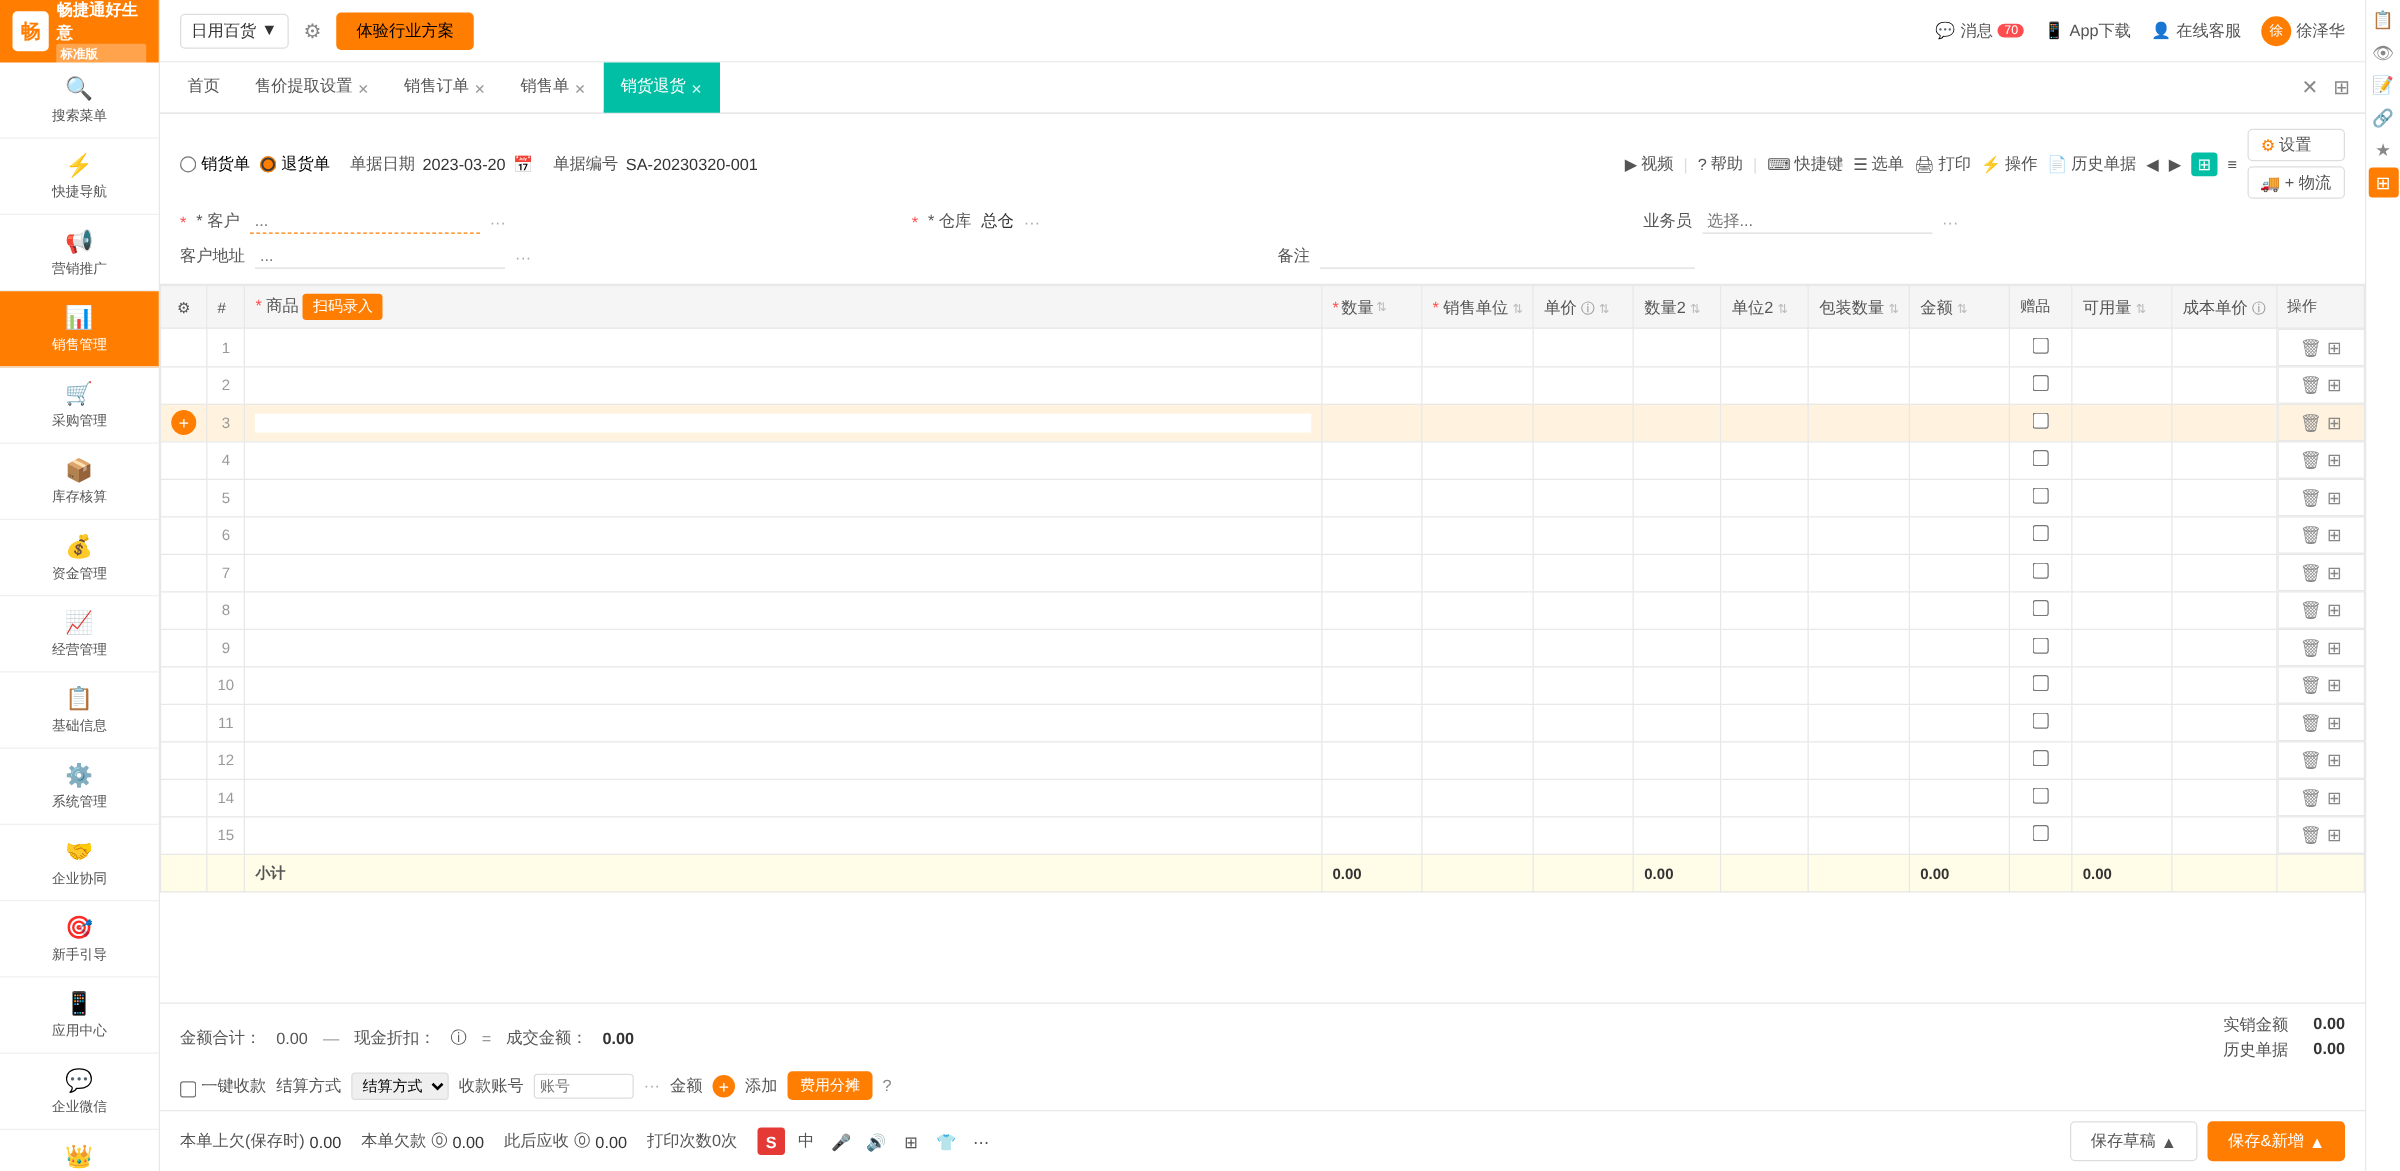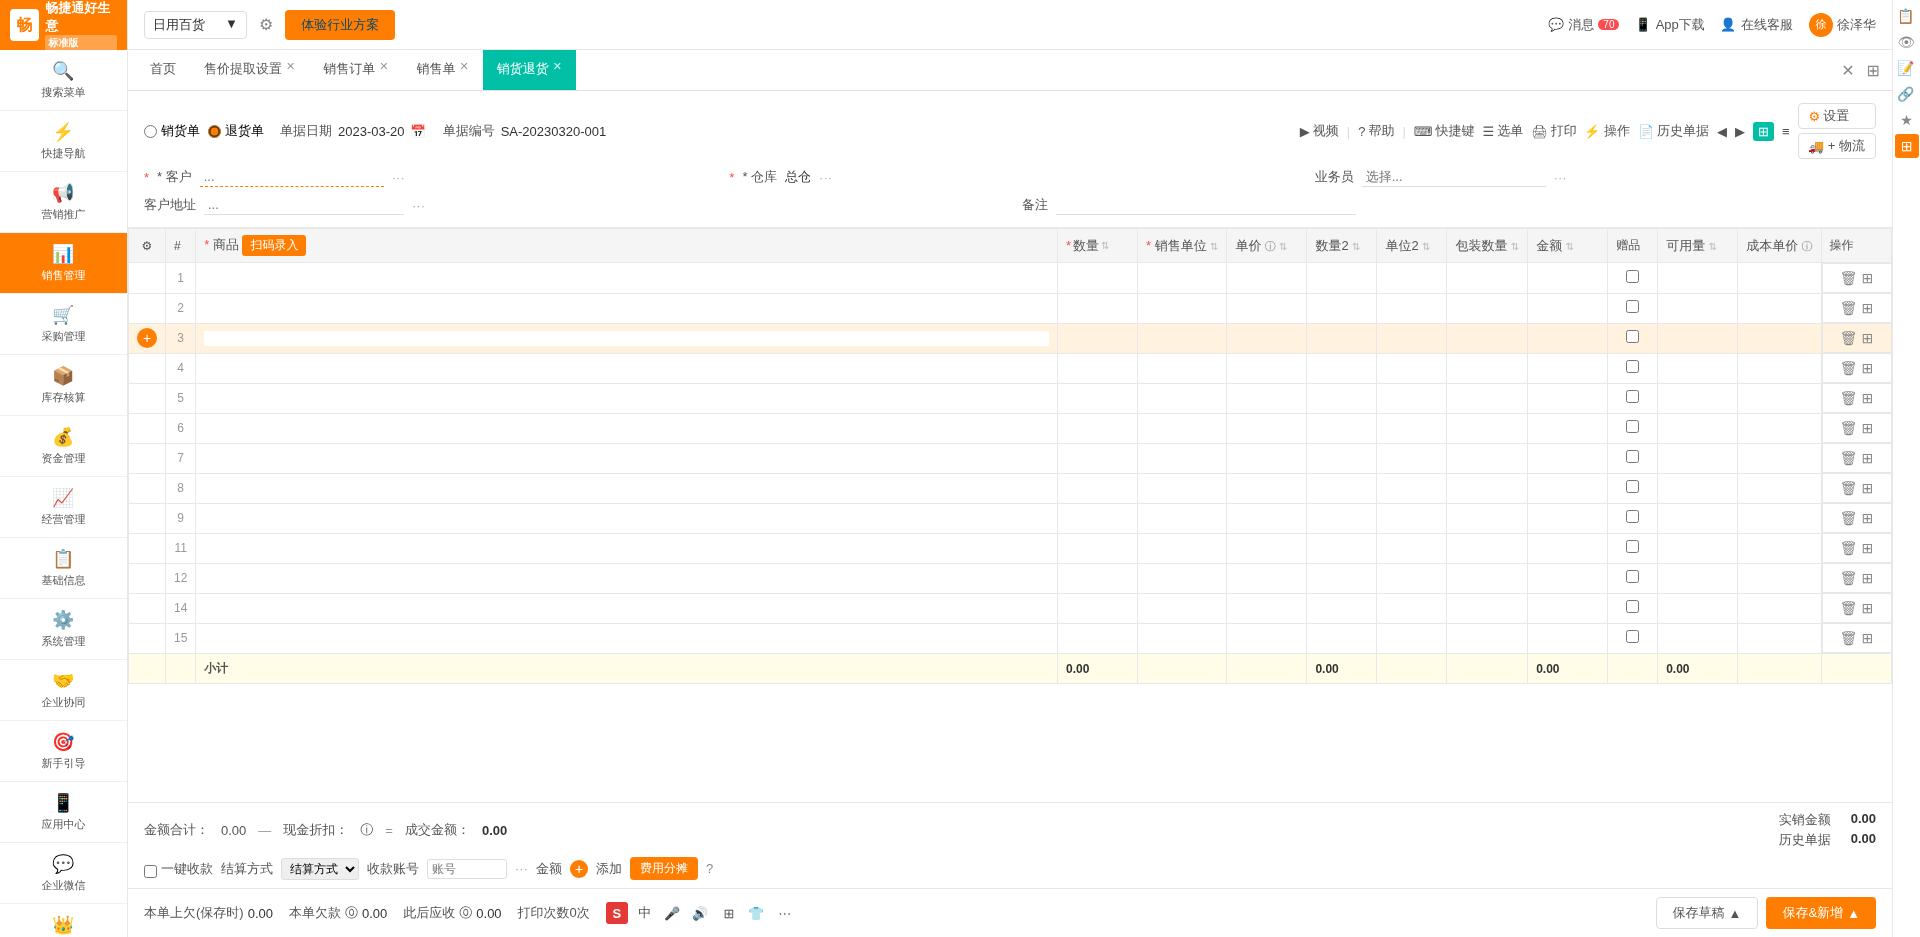--- a/index.html
+++ b/index.html
@@ -14,31 +14,31 @@
     .sidebar-item.active { background: #ff7d00; color: #fff; }
     .sidebar-item .icon { font-size: 18px; margin-bottom: 3px; }
     .sidebar-item .label { font-size: 11px; }
 
     
     .main { flex: 1; display: flex; flex-direction: column; overflow: hidden; }
 
     
     .topbar { height: 50px; background: #fff; display: flex; align-items: center; justify-content: space-between; padding: 0 16px; border-bottom: 1px solid #e8e8e8; flex-shrink: 0; }
     .topbar-left { display: flex; align-items: center; gap: 12px; }
-    .topbar-select { display: flex; align-items: flex-start; gap: 20px; border: 1px solid #ddd; border-radius: 4px; padding: 4px 8px; cursor: pointer; color: #333; }
+    .topbar-select { display: flex; align-items: flex-start; gap: 4px; border: 1px solid #ddd; border-radius: 4px; padding: 4px 8px; cursor: pointer; color: #333; }
     .topbar-gear { cursor: pointer; color: #888; font-size: 16px; }
-    .topbar-btn { background: #ff7d00; color: #0c4a6e; border: none; border-radius: 4px; padding: 6px 16px; cursor: pointer; font-size: 13px; }
+    .topbar-btn { background: #ff7d00; color: #000000; border: none; border-radius: 4px; padding: 6px 16px; cursor: pointer; font-size: 13px; }
     .topbar-right { display: flex; align-items: center; gap: 16px; color: #555; }
     .topbar-right-item { display: flex; align-items: center; gap: 4px; cursor: pointer; }
     .badge { background: #ff4d4f; color: #fff; border-radius: 10px; padding: 0 5px; font-size: 10px; min-width: 16px; text-align: center; }
     .avatar { width: 24px; height: 24px; background: #ff7d00; border-radius: 50%; display: flex; align-items: center; justify-content: center; color: #fff; font-size: 11px; }
 
     
     .tabs { display: flex; align-items: center; background: #fff; border-bottom: 1px solid #e0e0e0; flex-shrink: 0; padding: 0 8px; }
-    .tab { display: flex; align-items: flex-start; gap: 4px; padding: 10px 14px; cursor: pointer; color: #555; border-bottom: 2px solid transparent; white-space: nowrap; }
+    .tab { display: flex; align-items: flex-end; gap: 4px; padding: 10px 14px; cursor: pointer; color: #555; border-bottom: 2px solid transparent; white-space: nowrap; }
     .tab.active { color: #fff; background: #00bfa5; border-bottom: 2px solid #00bfa5; }
     .tab .close-icon { font-size: 11px; color: #999; }
     .tab.active .close-icon { color: rgba(255,255,255,0.8); }
     .tabs-close-btn { margin-left: auto; display: flex; gap: 4px; }
     .tabs-close-btn span { cursor: pointer; color: #888; font-size: 16px; padding: 0 4px; }
 
     
     .form-area { background: #fff; padding: 12px 16px; border-bottom: 1px solid #e8e8e8; flex-shrink: 0; }
     .radio-group { display: flex; align-items: center; gap: 8px; }
     .radio-item { display: flex; align-items: center; gap: 4px; cursor: pointer; }
@@ -591,20 +591,39 @@
               <td class="col-gift checkbox-cell"><input type="checkbox" style=""></td>
               <td class="col-avail"></td>
               <td class="col-cost"></td>
               <td class="col-action action-cell">
                 <button class="action-btn">🗑</button>
                 <button class="action-btn">⊞</button>
               </td>
             </tr>
             <tr>
               <td class="col-gear"></td>
+              <td class="row-num">10</td>
+              <td class="col-product"></td>
+              <td class="col-qty"></td>
+              <td class="col-unit"></td>
+              <td class="col-price"></td>
+              <td class="col-qty2"></td>
+              <td class="col-unit2"></td>
+              <td class="col-pack"></td>
+              <td class="col-amount"></td>
+              <td class="col-gift checkbox-cell"><input type="checkbox" style=""></td>
+              <td class="col-avail"></td>
+              <td class="col-cost"></td>
+              <td class="col-action action-cell">
+                <button class="action-btn">🗑</button>
+                <button class="action-btn">⊞</button>
+              </td>
+            </tr>
+            <tr>
+              <td class="col-gear"></td>
               <td class="row-num">11</td>
               <td class="col-product"></td>
               <td class="col-qty"></td>
               <td class="col-unit"></td>
               <td class="col-price"></td>
               <td class="col-qty2"></td>
               <td class="col-unit2"></td>
               <td class="col-pack"></td>
               <td class="col-amount"></td>
               <td class="col-gift checkbox-cell"><input type="checkbox" style=""></td>

